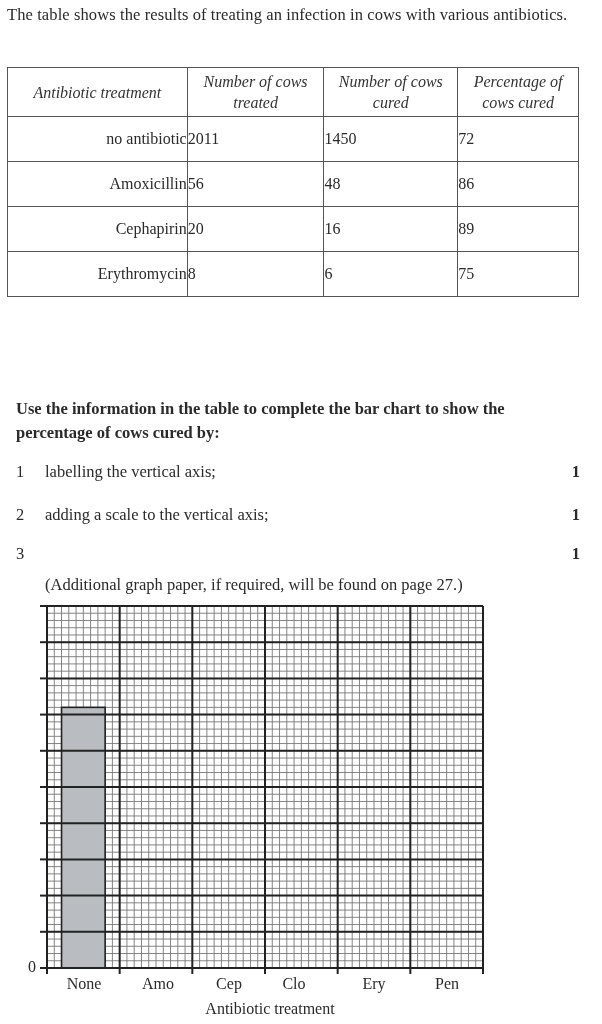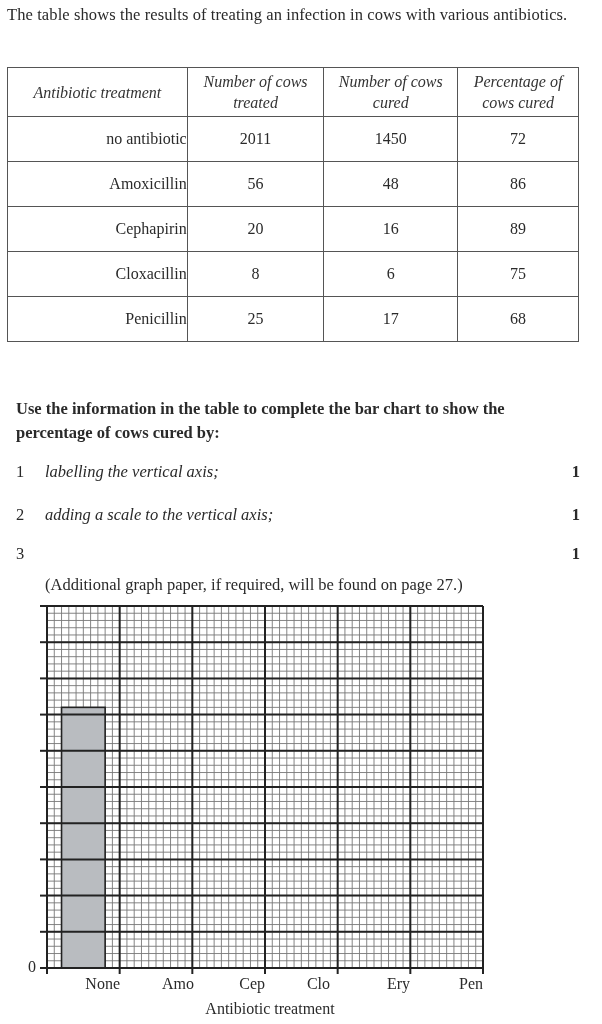--- a/index.html
+++ b/index.html
@@ -3,31 +3,31 @@
 <meta charset="utf-8">
 <style>
   html, body { margin: 0; padding: 0; background: #ffffff; }
   body { width: 602px; height: 1024px; position: relative; overflow: hidden;
          font-family: "Liberation Serif", "DejaVu Serif", serif; color: #2a2a2a; }
   .abs { position: absolute; }
   .intro { left: 7px; top: 3px; width: 590px; font-size: 16.5px; line-height: 24px; letter-spacing: 0.1px; }
   table.data { position: absolute; left: 7px; top: 67px; border-collapse: collapse; width: 572px; }
   table.data th, table.data td { border: 1.3px solid #555; font-size: 16px; font-weight: normal; padding: 0; }
   table.data th { font-style: italic; height: 48px; line-height: 21px; text-align: center; color: #333; }
-  table.data td { height: 44px; text-align: center; }
+  table.data td { height: 44px; }
   table.data td.name { text-align: right; padding-left: 9px; }
   .col0 { width: 179px; } .col1 { width: 136px; } .col2 { width: 133px; } .col3 { width: 120px; }
   .instr { left: 16px; top: 397px; width: 560px; font-size: 16.5px; line-height: 24px; font-weight: bold; }
   .item { left: 16px; font-size: 16.5px; width: 560px; height: 22px; }
   .item .num { position: absolute; left: 0; }
-  .item .txt { position: absolute; left: 29px; font-style: italic; }
+  .item .txt { position: absolute; left: 29px; }
   .item .mark { position: absolute; right: -4px; font-weight: bold; }
   .note { left: 13px; top: 575px; font-size: 16.5px; margin-left: 32px; }
   .chart { left: 0; top: 0; }
-  .xlab { position: absolute; font-size: 16px; text-align: right; width: 72px; top: 975px; }
+  .xlab { position: absolute; font-size: 16px; text-align: center; width: 72px; top: 975px; }
   .xtitle { position: absolute; left: 120px; width: 300px; text-align: center; top: 1000px; font-size: 16px; }
   .zero { position: absolute; left: 28px; top: 958px; font-size: 16px; }
 </style>
 </head>
 <body>
 
 <div class="abs intro">The table shows the results of treating an infection in cows with various antibiotics.</div>
 
 <table class="data">
   <thead>
@@ -51,30 +51,24 @@
       <td>48</td>
       <td>86</td>
     </tr>
     <tr>
       <td class="name">Cephapirin</td>
       <td>20</td>
       <td>16</td>
       <td>89</td>
     </tr>
     <tr>
-      <td class="name">Cloxacillin</td>
+      <td class="name">Erythromycin</td>
       <td>8</td>
       <td>6</td>
       <td>75</td>
-    </tr>
-    <tr>
-      <td class="name">Penicillin</td>
-      <td>25</td>
-      <td>17</td>
-      <td>68</td>
     </tr>
   </tbody>
 </table>
 
 <div class="abs instr">Use the information in the table to complete the bar chart to show the percentage of cows cured by:</div>
 
 <div class="abs item" style="top:462px">
   <span class="num">1</span>
   <span class="txt">labelling the vertical axis;</span>
   <span class="mark">1</span>

